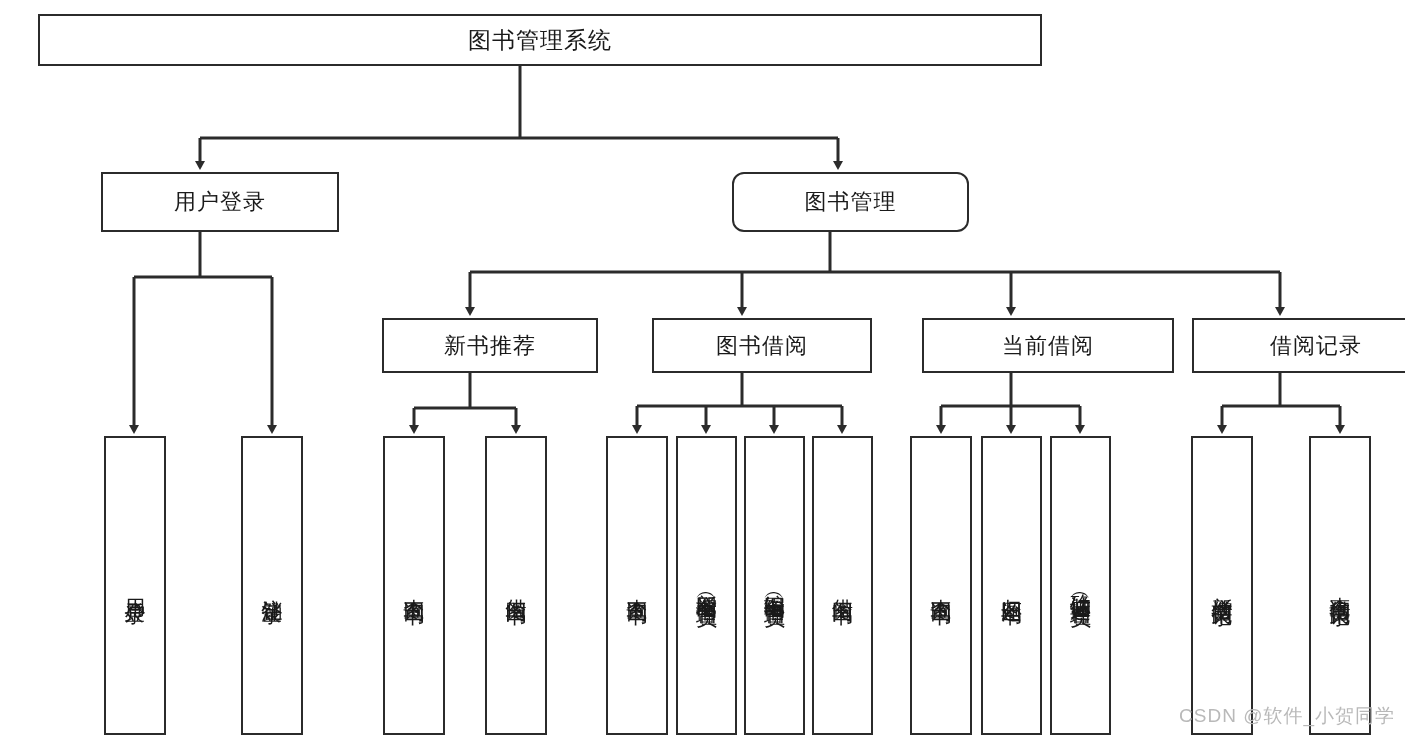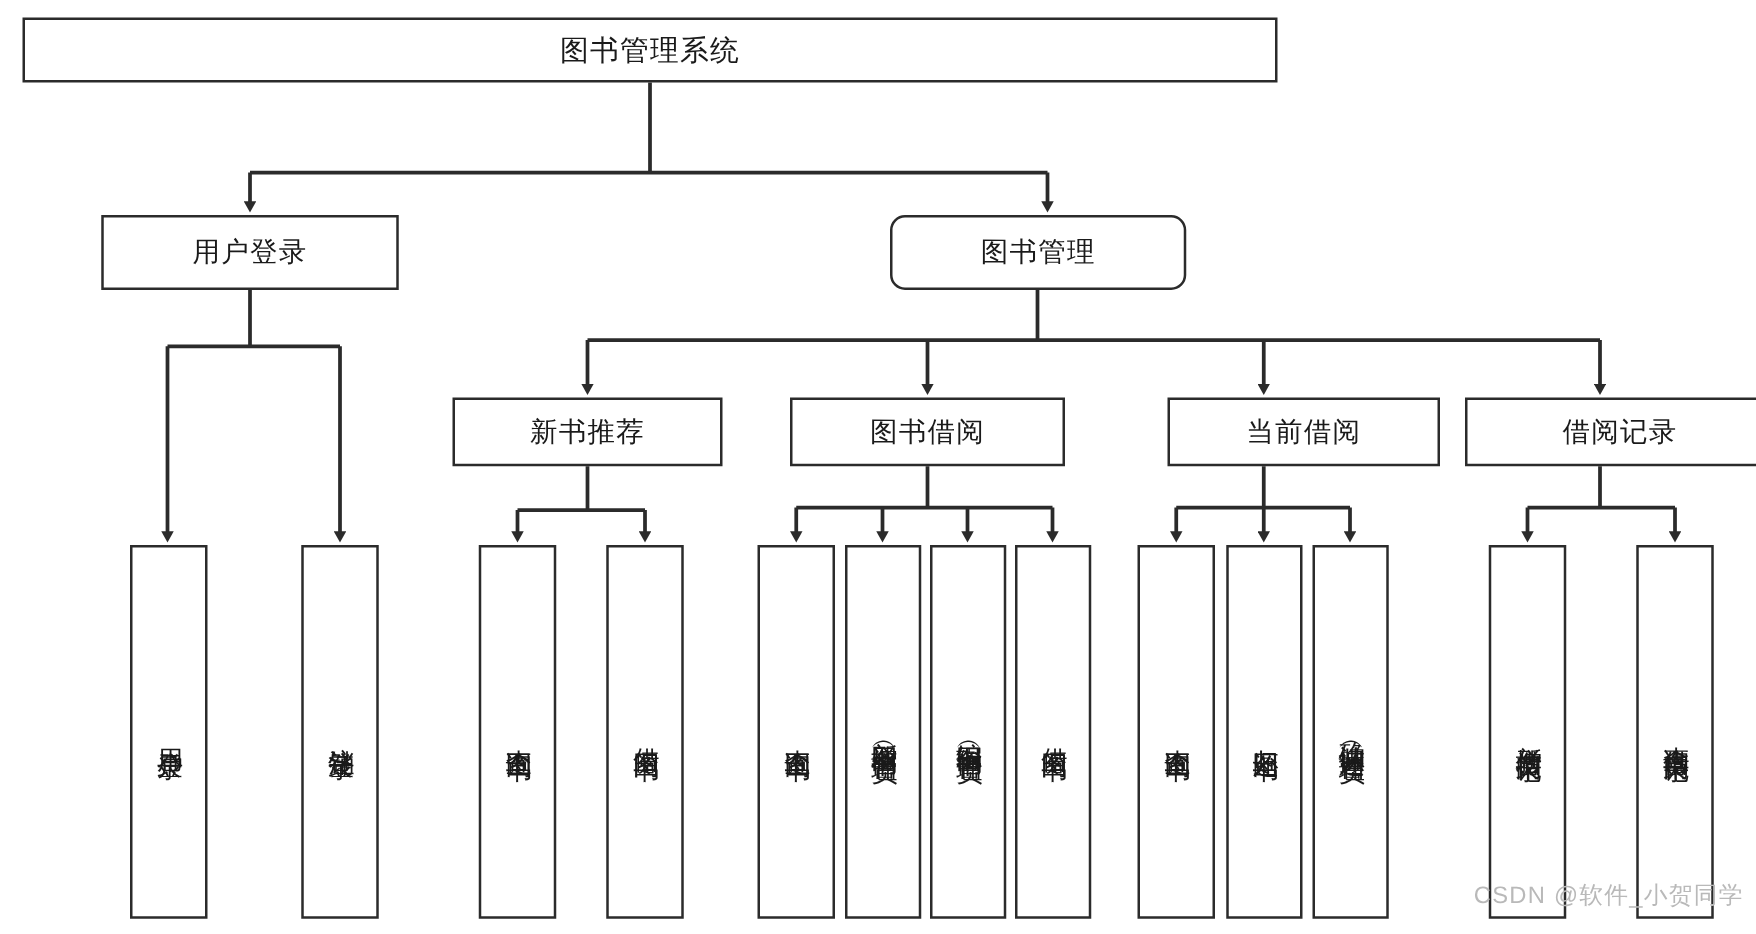--- a/index.html
+++ b/index.html
@@ -8,21 +8,21 @@
     font-family:"Liberation Sans","DejaVu Sans",sans-serif;
     overflow:hidden;position:relative;
   }
   #diagram{position:absolute;left:0;top:0;width:1405px;height:747px;}
   .node{
     position:absolute;box-sizing:border-box;
     border:2px solid #2b2b2b;background:#ffffff;
     display:flex;align-items:center;justify-content:center;
     color:#1a1a1a;
   }
-  .node.h{font-size:22px;letter-spacing:1px;}
+  .node.h{font-size:22px;letter-spacing:1px;margin-left:20px;}
   .node.leaf{
     font-size:21px;
     writing-mode:vertical-rl;
     text-orientation:upright;
     letter-spacing:2px;
     line-height:1.05;
     padding:6px 0;
     white-space:nowrap;
   }
   .node.root{font-size:23px;}
@@ -88,21 +88,21 @@
     </g>
   </svg>
 
   <div class="node h root" style="left:18px;top:14px;width:1004px;height:52px;">图书管理系统</div>
 
   <div class="node h" style="left:81px;top:172px;width:238px;height:60px;">用户登录</div>
   <div class="node h" style="left:712px;top:172px;width:237px;height:60px;border-radius:12px;">图书管理</div>
 
   <div class="node h" style="left:362px;top:318px;width:216px;height:55px;">新书推荐</div>
   <div class="node h" style="left:632px;top:318px;width:220px;height:55px;">图书借阅</div>
-  <div class="node h" style="left:934px;top:318px;width:218px;height:55px;text-align:center;">当前借阅</div>
+  <div class="node h" style="left:902px;top:318px;width:252px;height:55px;text-align:center;">当前借阅</div>
   <div class="node h" style="left:1172px;top:318px;width:248px;height:55px;">借阅记录</div>
 
   <div class="node leaf" style="left:104px;top:436px;width:62px;height:299px;">用户登录</div>
   <div class="node leaf" style="left:241px;top:436px;width:62px;height:299px;">注销登录</div>
 
   <div class="node leaf" style="left:383px;top:436px;width:62px;height:299px;">查询图书</div>
   <div class="node leaf" style="left:485px;top:436px;width:62px;height:299px;">借阅图书</div>
 
   <div class="node leaf" style="left:606px;top:436px;width:62px;height:299px;">查询图书</div>
   <div class="node leaf" style="left:676px;top:436px;width:61px;height:299px;">新增图书（管理员）</div>

